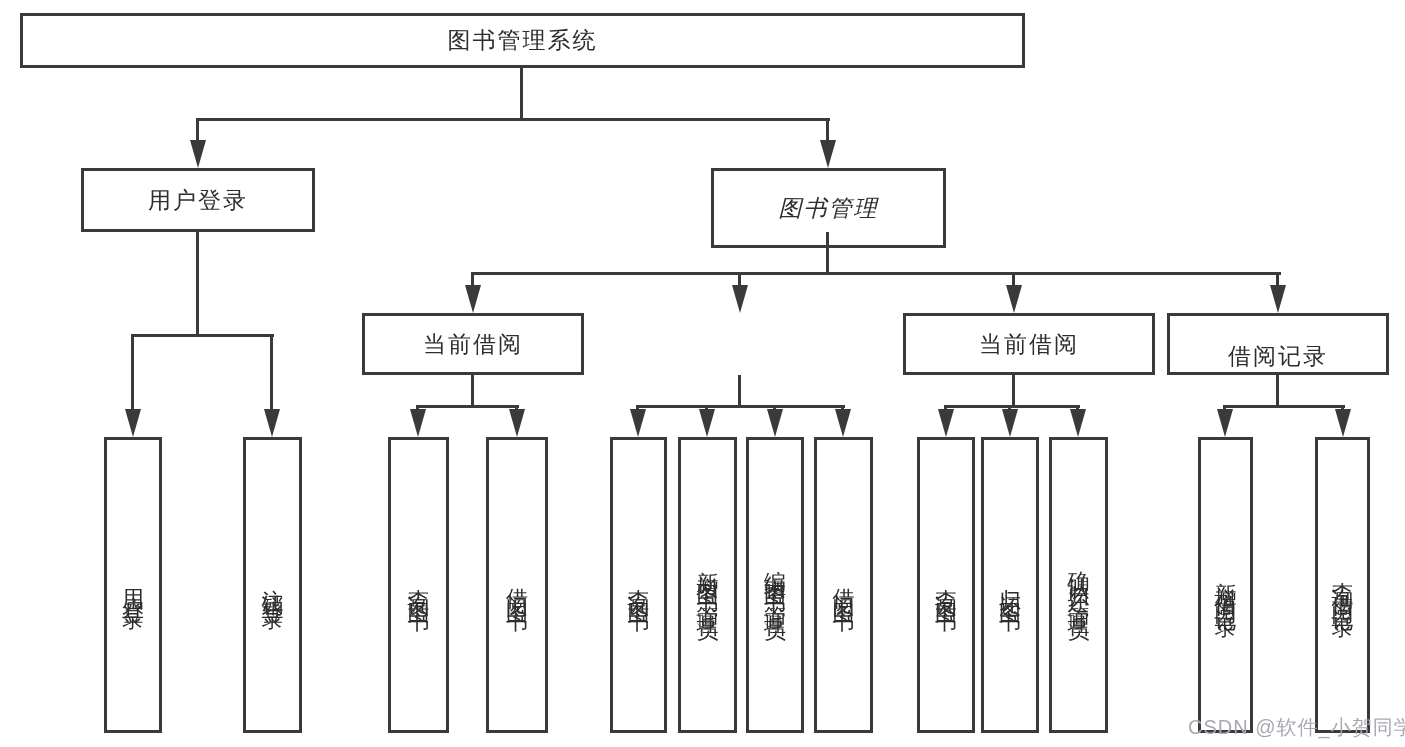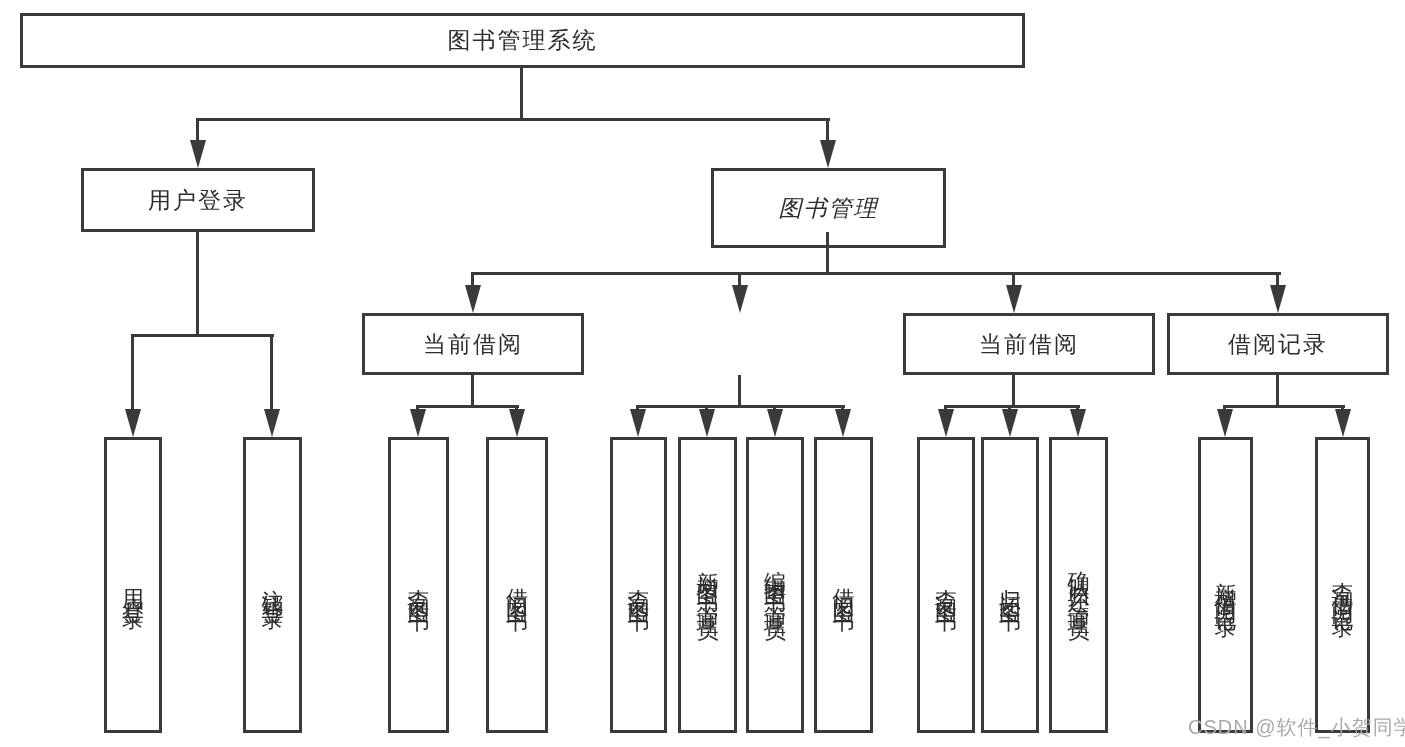--- a/index.html
+++ b/index.html
@@ -66,21 +66,21 @@
   <div class="box" style="left:711px; top:168px; width:235px; height:80px;font-style:italic;">
     <span>图书管理</span>
   </div>
 
   <div class="box" style="left:362px; top:313px; width:222px; height:62px;">
     <span>当前借阅</span>
   </div>
   <div class="box" style="left:903px; top:313px; width:252px; height:62px;">
     <span>当前借阅</span>
   </div>
-  <div class="box" style="left:1167px; top:313px; width:222px; height:62px;">
+  <div class="box" style="left:1167px; top:313px; width:222px; height:62px;align-items:flex-end;">
     <span>借阅记录</span>
   </div>
 
   <div class="box leaf" style="left:104px; top:437px; width:58px; height:296px;">
     <span>用户登录</span>
   </div>
   <div class="box leaf" style="left:243px; top:437px; width:59px; height:296px;">
     <span>注销登录</span>
   </div>
 

